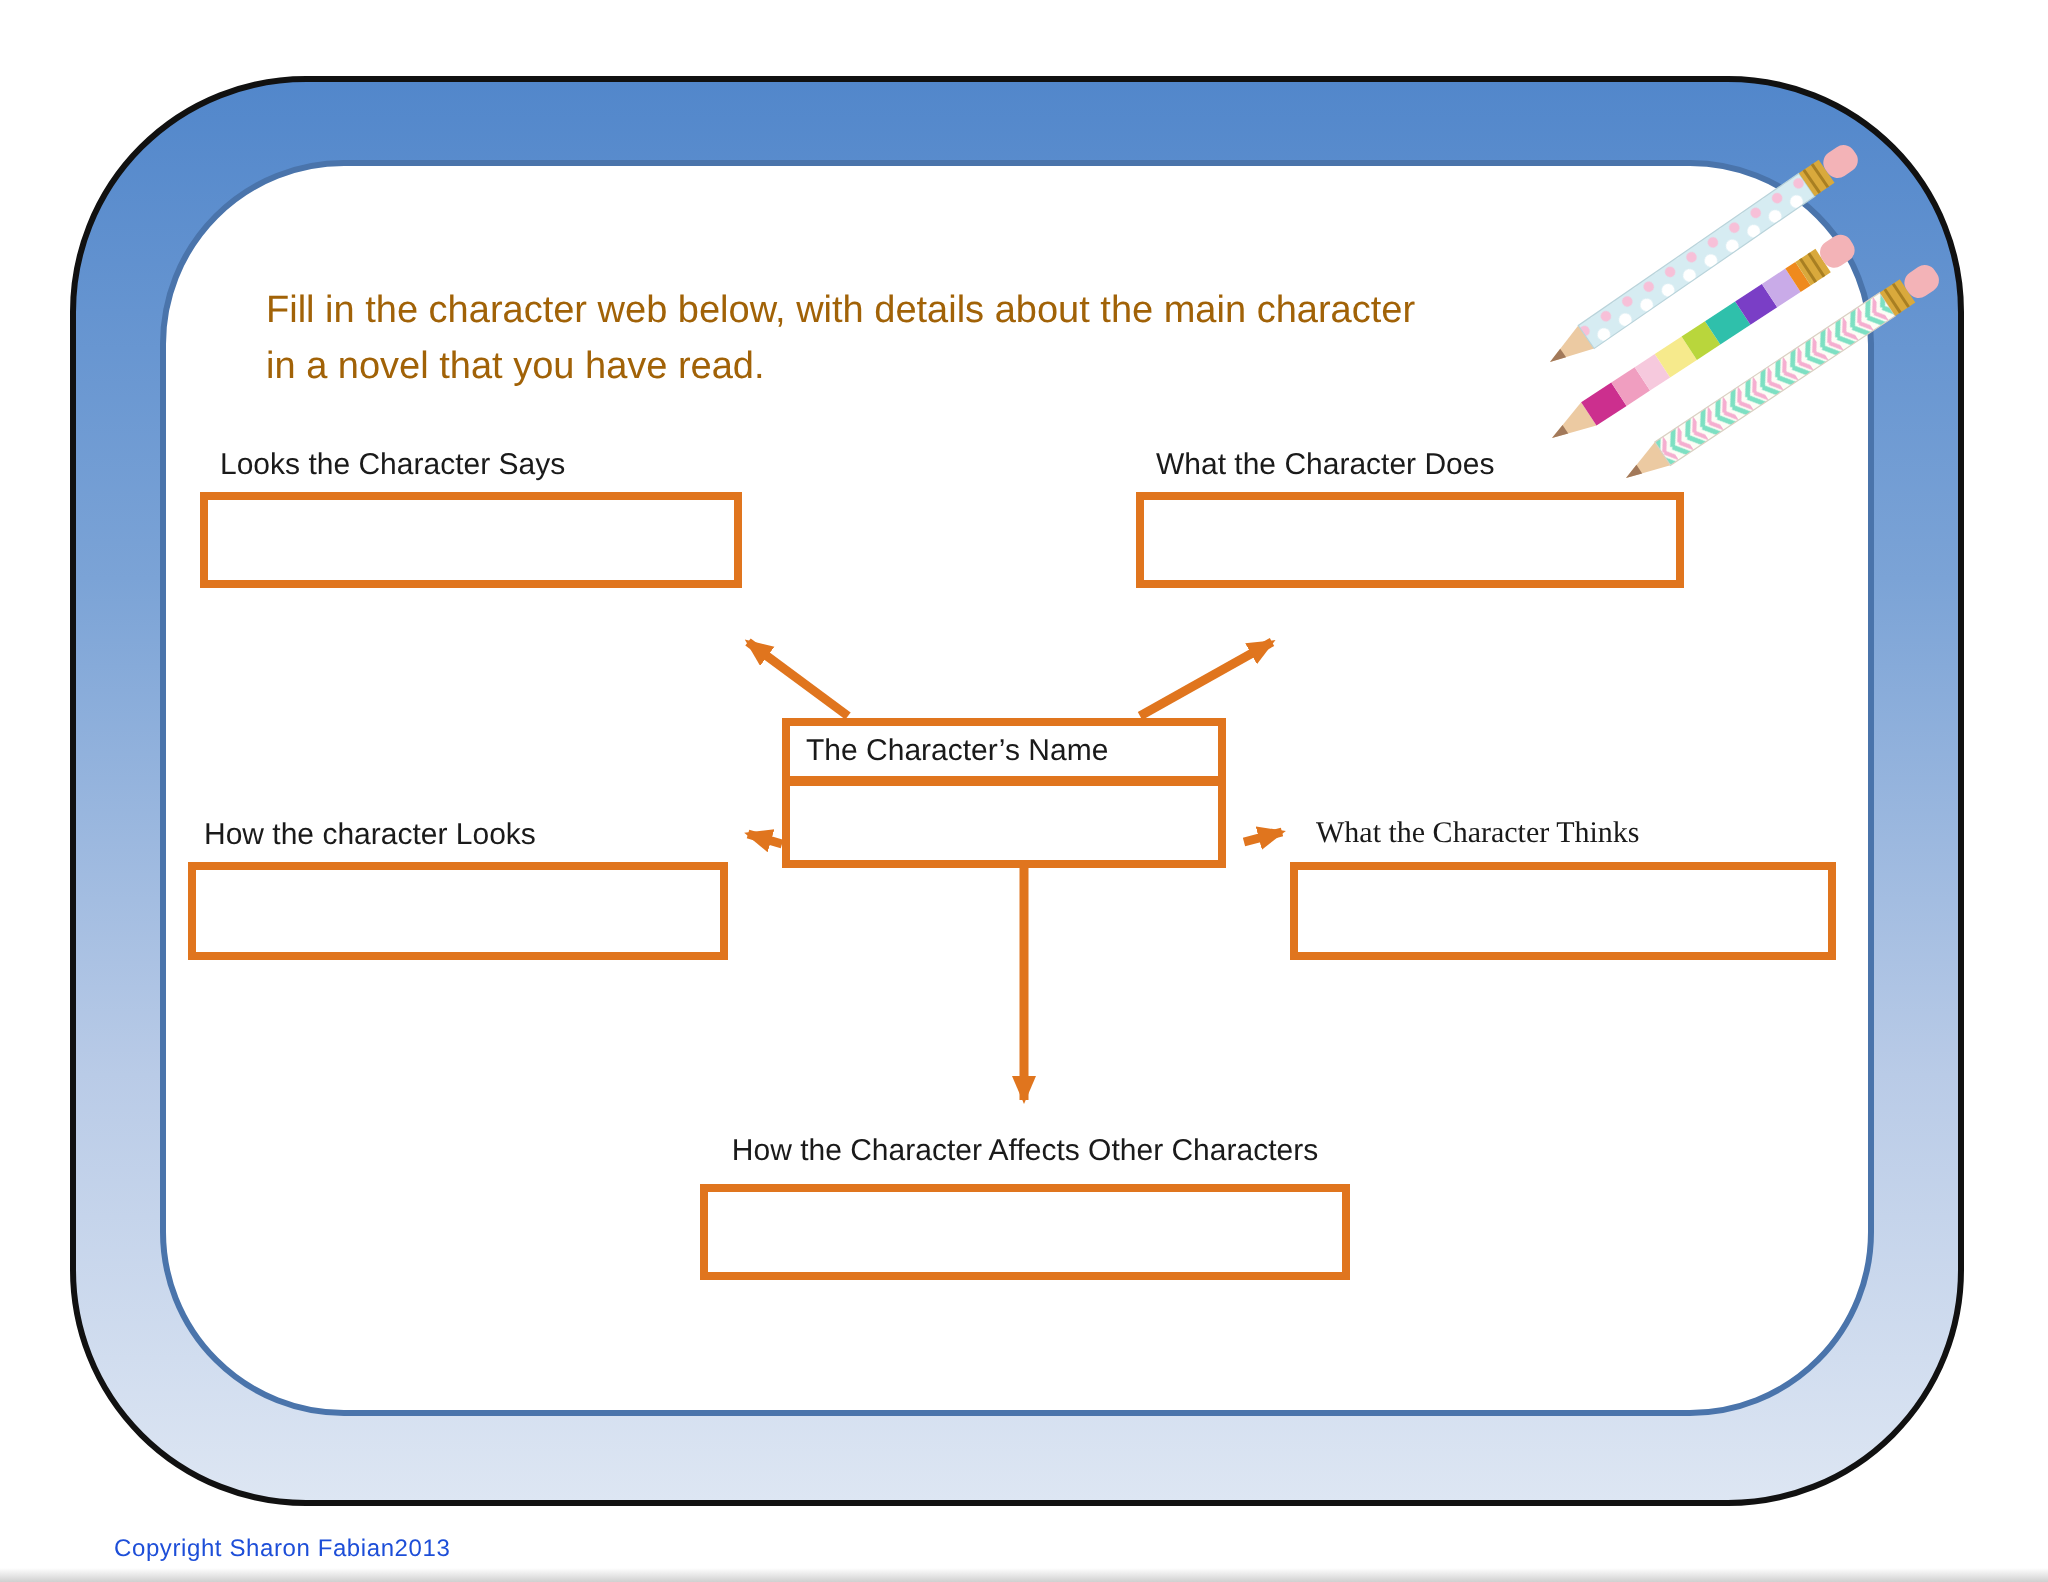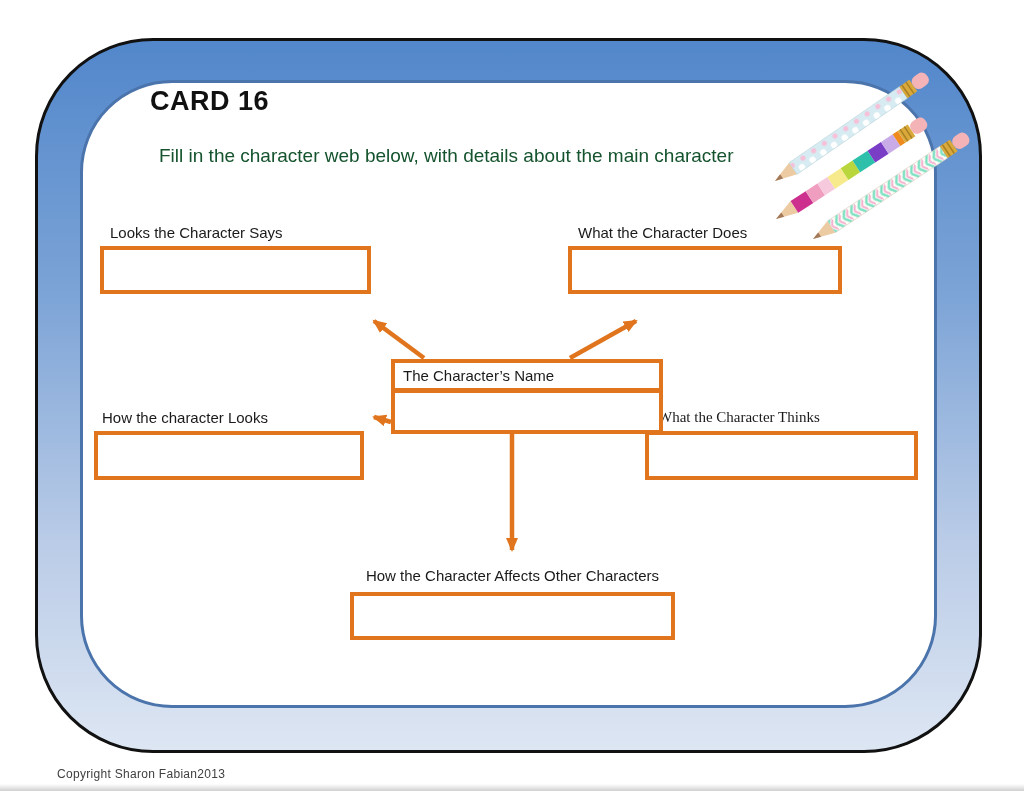--- a/index.html
+++ b/index.html
@@ -20,50 +20,50 @@
     border:3px solid #4a74ab;border-radius:92px;background:#ffffff;
     box-sizing:border-box;
   }
   .overlay{position:absolute;left:0;top:0;width:1024px;height:791px;pointer-events:none;}
 
   .card-title{
     position:absolute;left:150px;top:86px;font-size:27px;font-weight:700;color:#111111;
     letter-spacing:0.5px;
   }
   .instructions{
-    position:absolute;left:133px;top:142px;width:660px;font-size:19px;line-height:28px;color:#14532d;margin-left:26px;
+    position:absolute;left:133px;top:142px;width:660px;font-size:19px;line-height:28px;color:#a16207;
   }
   .node-label{position:absolute;font-size:15px;color:#1a1a1a;white-space:nowrap;}
   .lbl-says{left:110px;top:224px;}
   .lbl-does{left:578px;top:224px;text-align:center;}
   .lbl-looks{left:102px;top:409px;}
   .lbl-thinks{left:658px;top:409px;font-family:Liberation Serif, serif;}
   .lbl-affects{left:350px;top:567px;width:325px;text-align:center;}
 
   .answer-box{
     position:absolute;background:#ffffff;border:4px solid #e0751e;box-sizing:border-box;
   }
   .box-says{left:100px;top:246px;width:271px;height:48px;}
   .box-does{left:568px;top:246px;width:274px;height:48px;}
   .box-looks{left:94px;top:431px;width:270px;height:49px;}
   .box-thinks{left:645px;top:431px;width:273px;height:49px;}
   .box-affects{left:350px;top:592px;width:325px;height:48px;}
 
   .center-box{
-    position:absolute;left:391px;top:359px;width:272px;height:75px;
+    position:absolute;left:391px;top:359px;width:222px;height:75px;
     border:4px solid #e0751e;background:#ffffff;box-sizing:border-box;
   }
   .center-box .header{
     height:25px;border-bottom:5px solid #e0751e;display:flex;align-items:center;
     padding-left:8px;font-size:15px;color:#1a1a1a;
   }
   .center-box .value{height:38px;}
 
   .copyright{
-    position:absolute;left:57px;top:767px;font-size:12px;color:#404040;letter-spacing:0.3px;
+    position:absolute;left:57px;top:767px;font-size:12px;color:#1d4ed8;letter-spacing:0.3px;
   }
   .bottom-edge{
     position:absolute;left:0;top:784px;width:1024px;height:7px;
     background:linear-gradient(to bottom,rgba(120,120,120,0) 0%,rgba(120,120,120,0.35) 100%);
   }
 </style>
 </head>
 <body>
 
 <div class="page">
@@ -130,23 +130,23 @@
       <polygon points="0,0 22,-7 22,7" fill="#eccaa2"></polygon>
       <polygon points="0,0 8,-2.6 8,2.6" fill="#a2795a"></polygon>
       <rect x="22" y="-7" width="135" height="14" fill="url(#pat-chev)" stroke="#d9d0c2" stroke-width="0.6"></rect>
       <rect x="157" y="-7" width="12" height="14" fill="#d9a93c"></rect>
       <line x1="160" y1="-7" x2="160" y2="7" stroke="#a87f22" stroke-width="1.5"></line>
       <line x1="165" y1="-7" x2="165" y2="7" stroke="#a87f22" stroke-width="1.5"></line>
       <rect x="169" y="-7" width="17" height="14" rx="6" fill="#f3b3b7"></rect>
     </g>
   </svg>
 
-  <div class="card-title">CARD 16</div>
   <div class="instructions">
     <span>Fill in the character web below, with details about the main character</span><br>
+    <span>in a novel that you have read.</span>
   </div>
 
   <div class="node-label lbl-says">Looks the Character Says</div>
   <div class="node-label lbl-does">What the Character Does</div>
   <div class="node-label lbl-looks">How the character Looks</div>
   <div class="node-label lbl-thinks">What the Character Thinks</div>
   <div class="node-label lbl-affects">How the Character Affects Other Characters</div>
 
   <div class="answer-box box-says"></div>
   <div class="answer-box box-does"></div>

